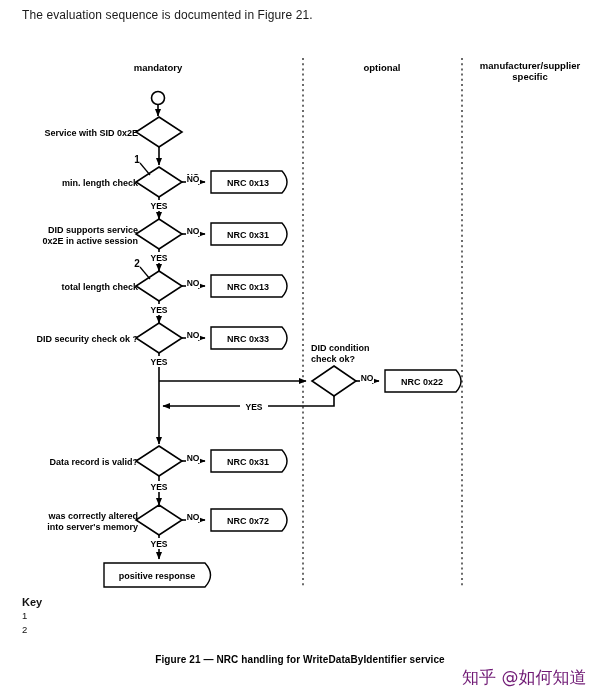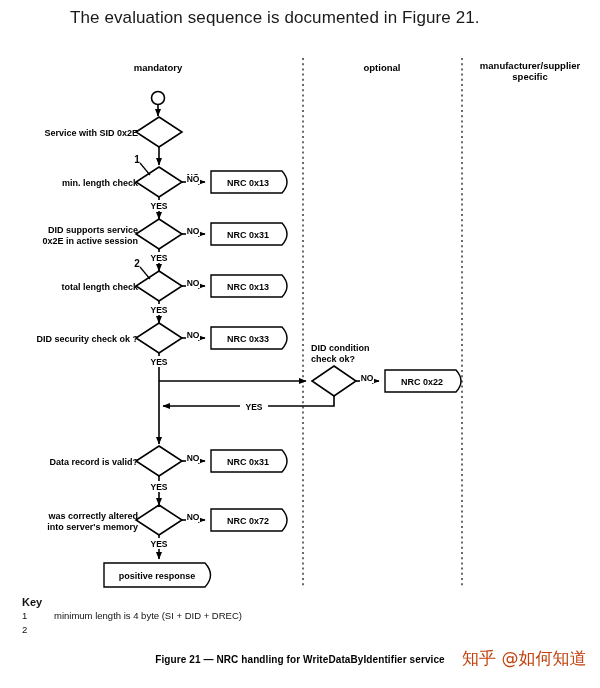--- a/index.html
+++ b/index.html
@@ -18,24 +18,23 @@
   #page {
     position: absolute;
     left: 0; top: 0;
     width: 600px;
     height: 688px;
   }
   .intro-text {
     position: absolute;
     left: 22px;
     top: 8px;
-    font-size: 17px;
+    font-size: 12px;
     color: #1a1a1a;
     letter-spacing: 0.1px;
-    margin-left: 48px;
   }
   svg.diagram {
     position: absolute;
     left: 0;
     top: 0;
     width: 600px;
     height: 688px;
   }
   .col-head {
     font-size: 9.5px;
@@ -126,23 +125,23 @@
     width: 600px;
     text-align: center;
     font-size: 10px;
     font-weight: bold;
     color: #000;
     letter-spacing: 0.1px;
   }
   .watermark {
     position: absolute;
     left: 462px;
-    top: 647px;
+    top: 666px;
     font-size: 17px;
-    color: #c2410c;
+    color: #701a75;
     font-family: "DejaVu Sans", sans-serif;
     white-space: nowrap;
     pointer-events: none;
   }
 </style>
 </head>
 <body>
 
 <div id="page">
 
@@ -272,21 +271,20 @@
     <text class="nrc-text" x="248" y="523.5">NRC 0x72</text>
 
     <path class="shape-thin" d="M104,563 H205 Q216,575 205,587 H104 Z"></path>
     <text class="nrc-text" x="157" y="578.5">positive response</text>
   </svg>
 
   <div class="key-block">
     <div class="key-title">Key</div>
     <div class="key-row">
       <div class="key-num">1</div>
-      <div class="key-desc">minimum length is 4 byte (SI + DID + DREC)</div>
     </div>
     <div class="key-row">
       <div class="key-num">2</div>
     </div>
   </div>
 
   <div class="figure-caption">Figure 21 — NRC handling for WriteDataByIdentifier service</div>
 
   <div class="watermark">知乎 @如何知道</div>
 

